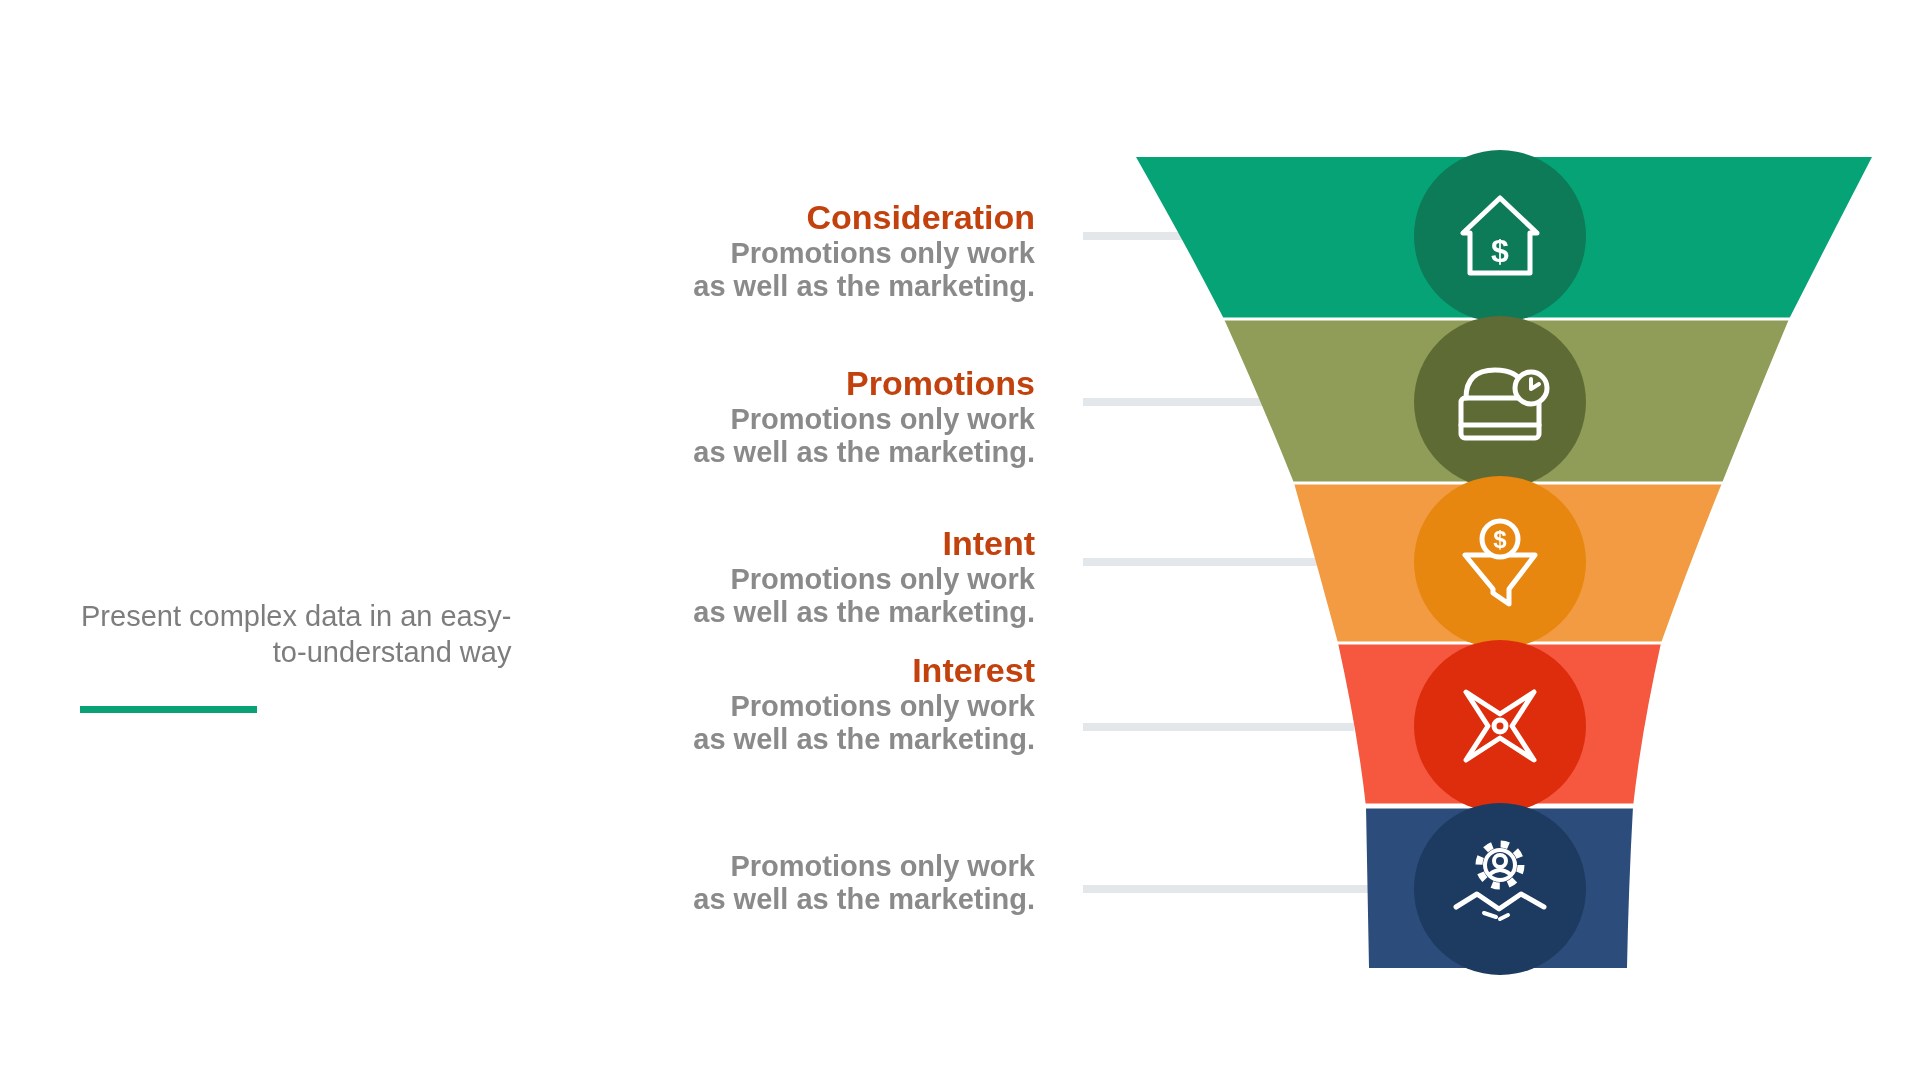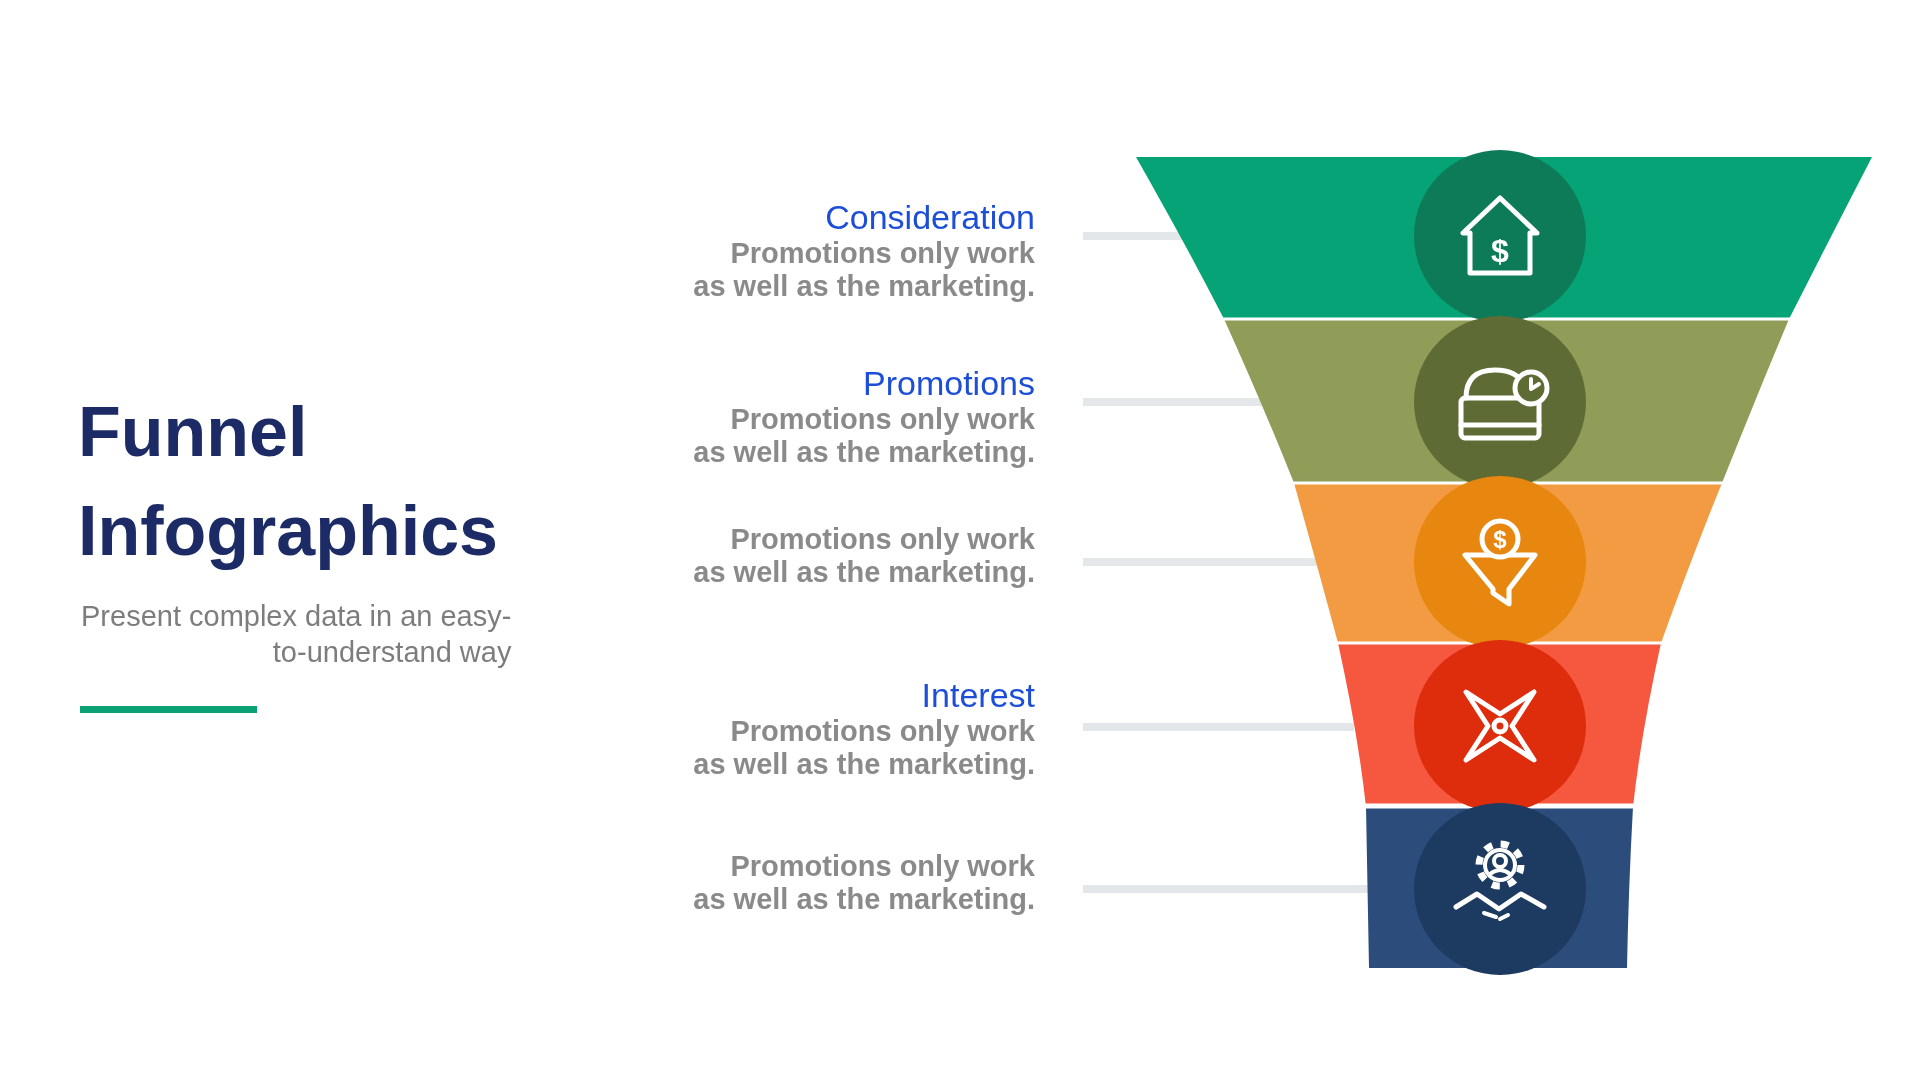--- a/index.html
+++ b/index.html
@@ -12,57 +12,54 @@
     font-size:70px;font-weight:bold;color:#1c2b66;line-height:99px;
   }
   .subtitle{
     position:absolute;left:81px;top:598px;
     font-size:29px;color:#7d7d7d;line-height:36px;text-align:right;
   }
   .accent-bar{
     position:absolute;left:80px;top:706px;width:177px;height:7px;background:#0aa174;
   }
   .stage{position:absolute;right:885px;text-align:right;white-space:nowrap;}
-  .stage-title{font-size:34px;font-weight:normal;color:#1d4ed8;line-height:40px;}
+  .stage-title{font-size:34px;font-weight:bold;color:#c2410c;line-height:40px;}
   .stage-desc{font-size:29px;color:#8a8a8a;line-height:33px;font-weight:bold;}
   .stage-0{top:197px;} .stage-1{top:363px;} .stage-2{top:523px;}
-  .stage-3{top:675px;} .stage-4{top:850px;}
+  .stage-3{top:650px;} .stage-4{top:850px;}
   .funnel-svg{position:absolute;left:0;top:0;}
   .ic{fill:none;stroke:#ffffff;stroke-width:5;stroke-linecap:round;stroke-linejoin:round;}
   .ic-thin{fill:none;stroke:#ffffff;stroke-width:4;stroke-linecap:round;stroke-linejoin:round;}
   .icf{stroke:#ffffff;stroke-width:5;stroke-linecap:round;stroke-linejoin:round;}
   .ictext{fill:#ffffff;font-family:"Liberation Sans",sans-serif;font-weight:bold;text-anchor:middle;}
   .gear-teeth{fill:none;stroke:#ffffff;stroke-width:7;}
 </style>
 </head>
 <body>
 
 <div class="canvas">
 
-  <div class="main-title">
-    <div>Funnel</div>
-    <div>Infographics</div>
-  </div>
   <div class="subtitle">
     <div>Present complex data in an easy-</div>
     <div>to-understand way</div>
   </div>
   <div class="accent-bar"></div>
 
   <div class="stage stage-0">
     <div class="stage-title">Consideration</div>
     <div class="stage-desc">Promotions only work</div>
     <div class="stage-desc">as well as the marketing.</div>
   </div>
   <div class="stage stage-1">
     <div class="stage-title">Promotions</div>
     <div class="stage-desc">Promotions only work</div>
     <div class="stage-desc">as well as the marketing.</div>
   </div>
   <div class="stage stage-2">
+    <div class="stage-title">Intent</div>
     <div class="stage-desc">Promotions only work</div>
     <div class="stage-desc">as well as the marketing.</div>
   </div>
   <div class="stage stage-3">
     <div class="stage-title">Interest</div>
     <div class="stage-desc">Promotions only work</div>
     <div class="stage-desc">as well as the marketing.</div>
   </div>
   <div class="stage stage-4">
     <div class="stage-desc">Promotions only work</div>

